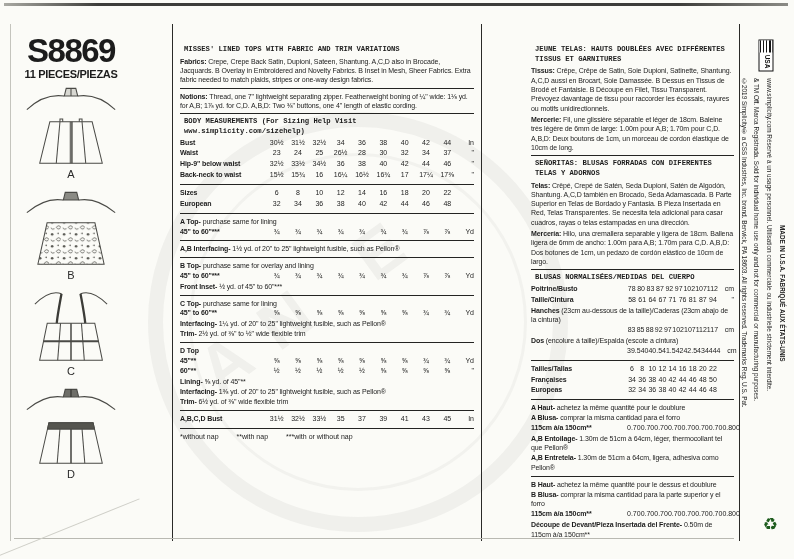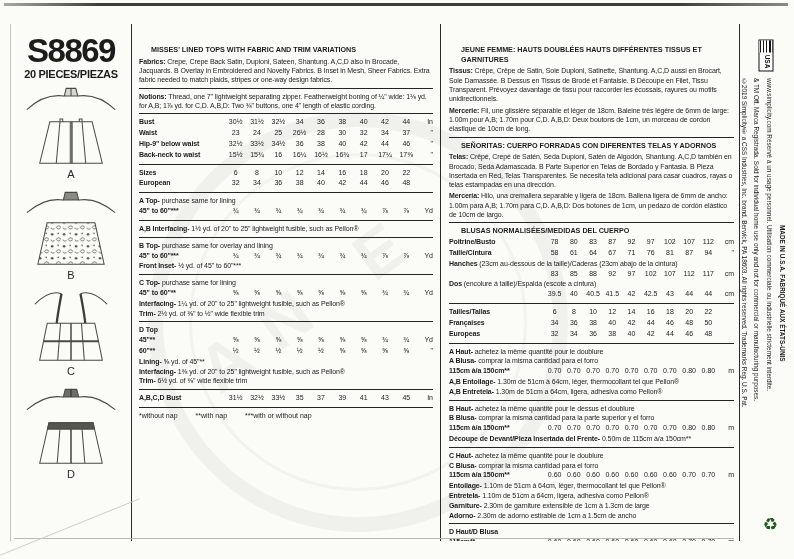--- a/index.html
+++ b/index.html
@@ -10,35 +10,35 @@
   .fold-bottom{position:absolute;bottom:20px;left:14px;right:60px;height:1.5px;background:#b9b9b2;}
   .crease{position:absolute;left:-18px;bottom:-4px;width:170px;height:1px;background:#cfcfc8;
         transform:rotate(-22deg);transform-origin:left bottom;}
   
   .watermark{position:absolute;top:112px;left:148px;width:390px;height:390px;border-radius:50%;
         border:15px solid rgba(110,110,105,0.075);pointer-events:none;}
   .watermark::after{content:"";position:absolute;inset:26px;border-radius:50%;border:3px solid rgba(110,110,105,0.06);}
   .watermark .wm-letters{position:absolute;top:135px;left:18px;transform:rotate(-36deg);
         font-size:66px;font-weight:bold;letter-spacing:26px;color:rgba(70,70,65,0.06);white-space:nowrap;}
   
-  .content{position:absolute;left:10px;top:24px;right:54px;bottom:18px;display:flex;}
+  .content{position:absolute;left:10px;top:24px;right:54px;bottom:18px;display:flex;gap:41px;}
   .col-sketches{width:120px;border-left:1px solid #c4c4bd;display:flex;flex-direction:column;
         align-items:center;padding-top:10px;}
   .col-en{width:294px;border-left:1px solid #2a2a28;border-right:1px solid #2a2a28;
         padding:20px 7px 0 7px;overflow:hidden;}
   .col-fr{flex:1;padding:20px 5px 0 8px;border-right:1px solid #2a2a28;overflow:hidden;}
   
   .pattern-number{font-size:33px;font-weight:bold;letter-spacing:-1.5px;line-height:1;}
   .pieces{font-size:11px;font-weight:bold;letter-spacing:-0.3px;margin-top:1px;}
   
   .sk{margin:3px 0 0;}
   .sk svg{display:block;}
   .view-letter{font-size:11px;color:#2a2a2a;margin:0 0 5px;}
   
-  .sec-title{font-weight:bold;font-size:7.2px;line-height:1.35;margin:1px 12px;}
+  .sec-title{font-weight:bold;font-size:7.2px;line-height:1.35;margin:1px 4px;font-family:Liberation Mono, monospace;}
   .para{font-size:7px;line-height:1.33;margin:2px 0;letter-spacing:-0.1px;}
   .line{font-size:7px;line-height:1.4;letter-spacing:-0.1px;}
   .rule{border-top:1px solid #242422;margin:3px 0;}
   .rule.thick{border-top-width:1.6px;}
   .mrow{display:flex;align-items:baseline;font-size:7px;line-height:1.55;}
   .mrow .lbl{flex:none;width:86px;font-weight:bold;letter-spacing:-0.1px;}
   .col-fr .mrow .lbl{width:96px;}
   .vals{flex:1;display:flex;}
   .vals .v{flex:1;text-align:center;}
   .unit{flex:none;width:16px;text-align:right;}
@@ -62,21 +62,21 @@
   <div class="fold-top"></div>
 
   <div class="watermark">
     <span class="wm-letters">AN E</span>
   </div>
 
   <div class="content">
 
     <div class="col-sketches">
       <div class="pattern-number">S8869</div>
-      <div class="pieces">20 PIECES/PIEZAS</div>
+      <div class="pieces">11 PIECES/PIEZAS</div>
 
       <div class="sk">
         <svg width="96" height="30" viewBox="0 0 100 30">
           <g fill="none" stroke="#4a4a46" stroke-width="1.1">
             <path d="M4 27 C16 16,30 11,43 13"></path>
               <path d="M96 27 C84 16,70 11,57 13"></path>
             <path d="M43 13 L45 5 L55 5 L57 13 Z" fill="#d8d8d2"></path>
             <path d="M50 5 L50 13"></path>
           </g>
         </svg>
@@ -161,20 +161,21 @@
       <div class="view-letter">D</div>
     </div>
 
     <div class="col-en">
       <div class="sec-title">MISSES' LINED TOPS WITH FABRIC AND TRIM VARIATIONS</div>
       <div class="para"><b>Fabrics:</b><span> Crepe, Crepe Back Satin, Dupioni, Sateen, Shantung. A,C,D also in Brocade, Jacquards. B Overlay in Embroidered and Novelty Fabrics. B Inset in Mesh, Sheer Fabrics. Extra fabric needed to match plaids, stripes or one-way design fabrics.</span></div>
       <div class="rule"></div>
       <div class="para"><b>Notions:</b><span> Thread, one 7" lightweight separating zipper. Featherweight boning of ¼" wide: 1⅛ yd. for A,B; 1⅞ yd. for C,D. A,B,D: Two ⅜" buttons, one 4" length of elastic cording.</span></div>
       <div class="rule thick"></div>
 
+      <div class="sec-title">BODY MEASUREMENTS (For Sizing Help Visit www.simplicity.com/sizehelp)</div>
       <div class="mrow">
         <span class="lbl">Bust</span>
         <span class="vals">
             <span class="v">30½</span>
             <span class="v">31½</span>
             <span class="v">32½</span>
             <span class="v">34</span>
             <span class="v">36</span>
             <span class="v">38</span>
             <span class="v">40</span>
@@ -373,25 +374,25 @@
       </div>
       <div class="rule"></div>
       <div class="fn">
         <span>*without nap</span>
         <span>**with nap</span>
         <span>***with or without nap</span>
       </div>
     </div>
 
     <div class="col-fr">
-      <div class="sec-title">JEUNE FEMME: HAUTS DOUBLÉES HAUTS DIFFÉRENTES TISSUS ET GARNITURES</div>
+      <div class="sec-title">JEUNE TELAS: HAUTS DOUBLÉES AVEC DIFFÉRENTES TISSUS ET GARNITURES</div>
       <div class="para"><b>Tissus:</b><span> Crêpe, Crêpe de Satin, Soie Dupioni, Satinette, Shantung. A,C,D aussi en Brocart, Soie Damassée. B Dessus en Tissus de Brodé et Fantaisie. B Découpe en Filet, Tissu Transparent. Prévoyez davantage de tissu pour raccorder les écossais, rayures ou motifs unidirectionnels.</span></div>
       <div class="para"><b>Mercerie:</b><span> Fil, une glissière séparable et léger de 18cm. Baleine très légère de 6mm de large: 1.00m pour A,B; 1.70m pour C,D. A,B,D: Deux boutons de 1cm, un morceau de cordon élastique de 10cm de long.</span></div>
       <div class="rule"></div>
-      <div class="sec-title">SEÑORITAS: CUERPO FORRADAS CON DIFERENTES TELAS Y ADORNOS</div>
+      <div class="sec-title">SEÑORITAS: BLUSAS FORRADAS CON DIFERENTES TELAS Y ADORNOS</div>
       <div class="para"><b>Telas:</b><span> Crêpé, Crepé de Satén, Seda Dupioni, Satén de Algodón, Shantung. A,C,D también en Brocado, Seda Adamascada. B Parte Superior en Telas de Bordado y Fantasia. B Pieza Insertada en Red, Telas Transparentes. Se necesita tela adicional para casar cuadros, rayas o telas estampadas en una dirección.</span></div>
       <div class="para"><b>Mercería:</b><span> Hilo, una cremallera separable y ligera de 18cm. Ballena ligera de 6mm de ancho: 1.00m para A,B; 1.70m para C,D. A,B,D: Dos botones de 1cm, un pedazo de cordón elástico de 10cm de largo.</span></div>
       <div class="rule thick"></div>
 
       <div class="sec-title">BLUSAS NORMALISÉES/MEDIDAS DEL CUERPO</div>
       <div class="mrow">
         <span class="lbl">Poitrine/Busto</span>
         <span class="vals">
             <span class="v">78</span>
             <span class="v">80</span>

